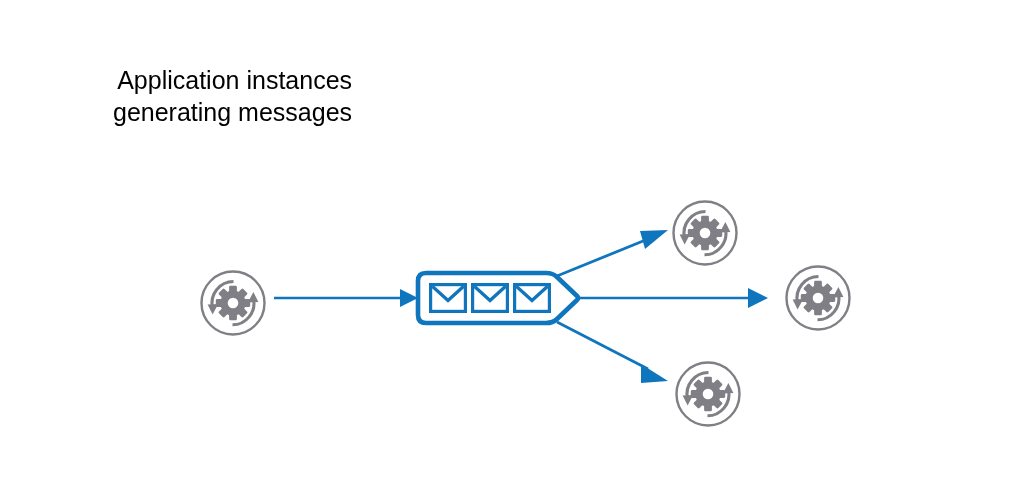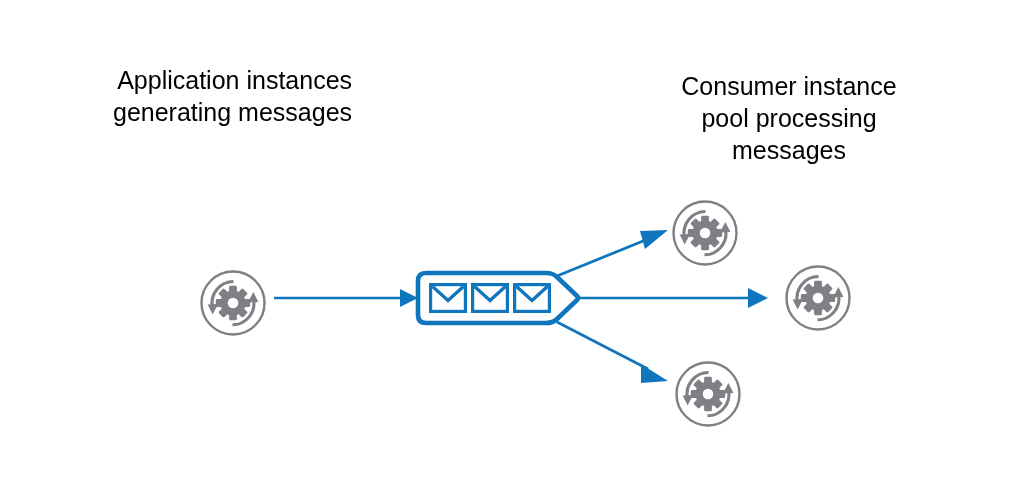--- a/index.html
+++ b/index.html
@@ -124,17 +124,14 @@
       <use href="#gear-refresh" x="784" y="264"></use>
     </g>
     <g>
       <use href="#gear-refresh" x="674" y="360"></use>
     </g>
   </svg>
 
   <div class="label" id="producer-label">Application instances
 generating messages</div>
 
-  <div class="label" id="consumer-label">Consumer instance
-pool processing
-messages</div>
 
 </div>
 
 </body></html>

